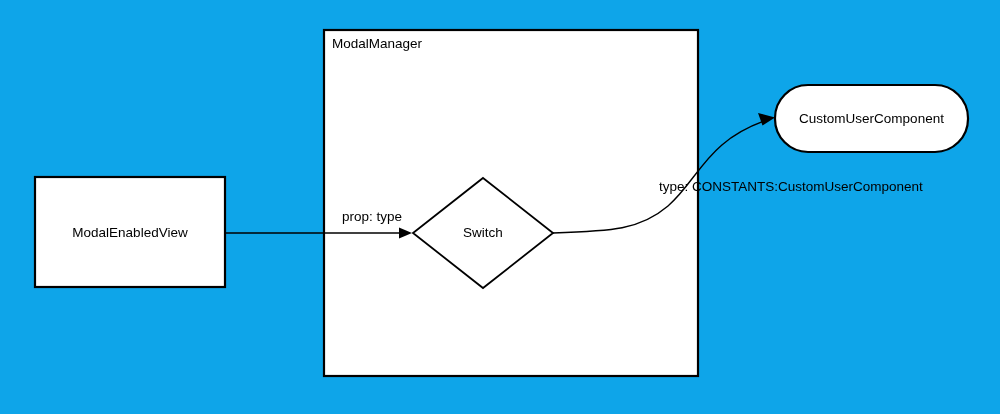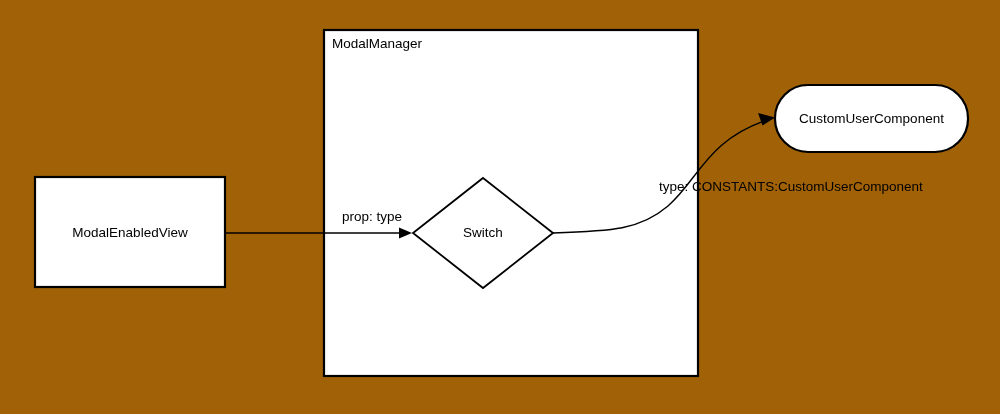--- a/index.html
+++ b/index.html
@@ -8,21 +8,21 @@
     padding: 0;
     background: #ffffff;
   }
   body {
     font-family: "Liberation Sans", sans-serif;
   }
   #canvas {
     position: relative;
     width: 1000px;
     height: 414px;
-    background: #a16207;
+    background: #0ea5e9;
     overflow: hidden;
   }
   #diagram-svg {
     position: absolute;
     left: 0;
     top: 0;
     width: 1000px;
     height: 414px;
     display: block;
   }

